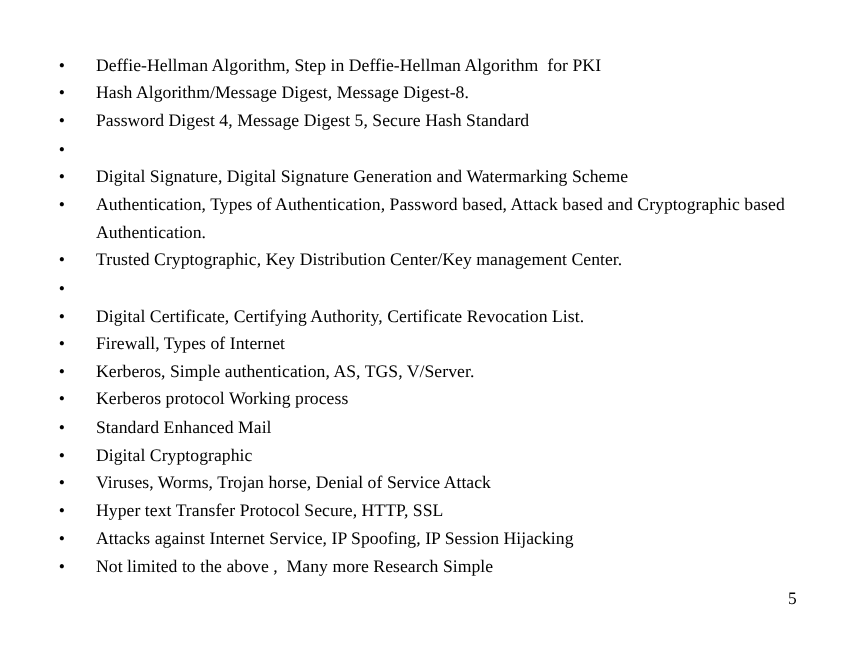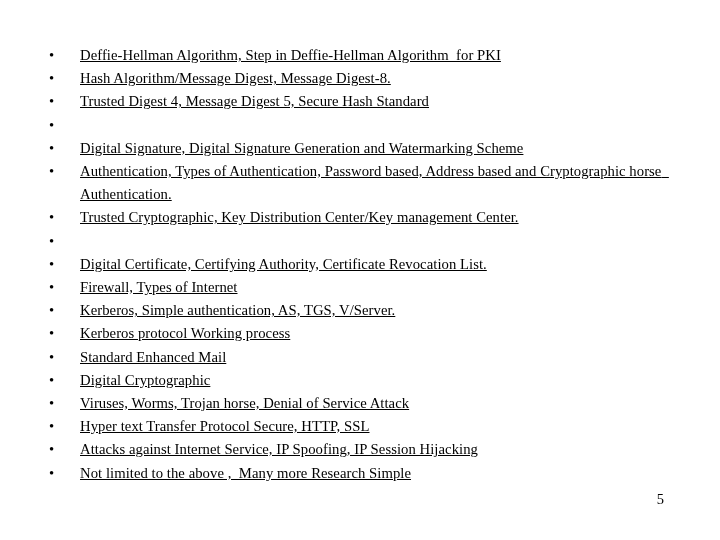--- a/index.html
+++ b/index.html
@@ -48,21 +48,20 @@
     left: 5px;
     top: 0;
     width: 10px;
     text-align: left;
     font-size: 14.7px;
     line-height: 23.2px;
     color: #000000;
   }
   li.bullet-item > .bullet-text {
     display: block;
-    text-decoration: underline;
   }
   li.bullet-item.empty > .bullet-text {
     min-height: 23.2px;
   }
   .page-number {
     position: absolute;
     right: 56px;
     bottom: 32px;
     font-size: 14.5px;
     line-height: 18px;
@@ -72,24 +71,24 @@
 </style>
 </head>
 <body>
 
 <div class="slide">
 
   <div class="content-body">
     <ul class="bullet-list">
         <li class="bullet-item"><span class="bullet-marker">•</span><span class="bullet-text">Deffie-Hellman Algorithm, Step in Deffie-Hellman Algorithm  for PKI</span></li>
         <li class="bullet-item"><span class="bullet-marker">•</span><span class="bullet-text">Hash Algorithm/Message Digest, Message Digest-8.</span></li>
-        <li class="bullet-item"><span class="bullet-marker">•</span><span class="bullet-text">Trusted Digest 4, Message Digest 5, Secure Hash Standard</span></li>
+        <li class="bullet-item"><span class="bullet-marker">•</span><span class="bullet-text">Password Digest 4, Message Digest 5, Secure Hash Standard</span></li>
         <li class="bullet-item empty"><span class="bullet-marker">•</span><span class="bullet-text"></span></li>
         <li class="bullet-item"><span class="bullet-marker">•</span><span class="bullet-text">Digital Signature, Digital Signature Generation and Watermarking Scheme</span></li>
-        <li class="bullet-item"><span class="bullet-marker">•</span><span class="bullet-text">Authentication, Types of Authentication, Password based, Address based and Cryptographic horse  Authentication.</span></li>
+        <li class="bullet-item"><span class="bullet-marker">•</span><span class="bullet-text">Authentication, Types of Authentication, Password based, Attack based and Cryptographic based  Authentication.</span></li>
         <li class="bullet-item"><span class="bullet-marker">•</span><span class="bullet-text">Trusted Cryptographic, Key Distribution Center/Key management Center.</span></li>
         <li class="bullet-item empty"><span class="bullet-marker">•</span><span class="bullet-text"></span></li>
         <li class="bullet-item"><span class="bullet-marker">•</span><span class="bullet-text">Digital Certificate, Certifying Authority, Certificate Revocation List.</span></li>
         <li class="bullet-item"><span class="bullet-marker">•</span><span class="bullet-text">Firewall, Types of Internet</span></li>
         <li class="bullet-item"><span class="bullet-marker">•</span><span class="bullet-text">Kerberos, Simple authentication, AS, TGS, V/Server.</span></li>
         <li class="bullet-item"><span class="bullet-marker">•</span><span class="bullet-text">Kerberos protocol Working process</span></li>
         <li class="bullet-item"><span class="bullet-marker">•</span><span class="bullet-text">Standard Enhanced Mail</span></li>
         <li class="bullet-item"><span class="bullet-marker">•</span><span class="bullet-text">Digital Cryptographic</span></li>
         <li class="bullet-item"><span class="bullet-marker">•</span><span class="bullet-text">Viruses, Worms, Trojan horse, Denial of Service Attack</span></li>
         <li class="bullet-item"><span class="bullet-marker">•</span><span class="bullet-text">Hyper text Transfer Protocol Secure, HTTP, SSL</span></li>

